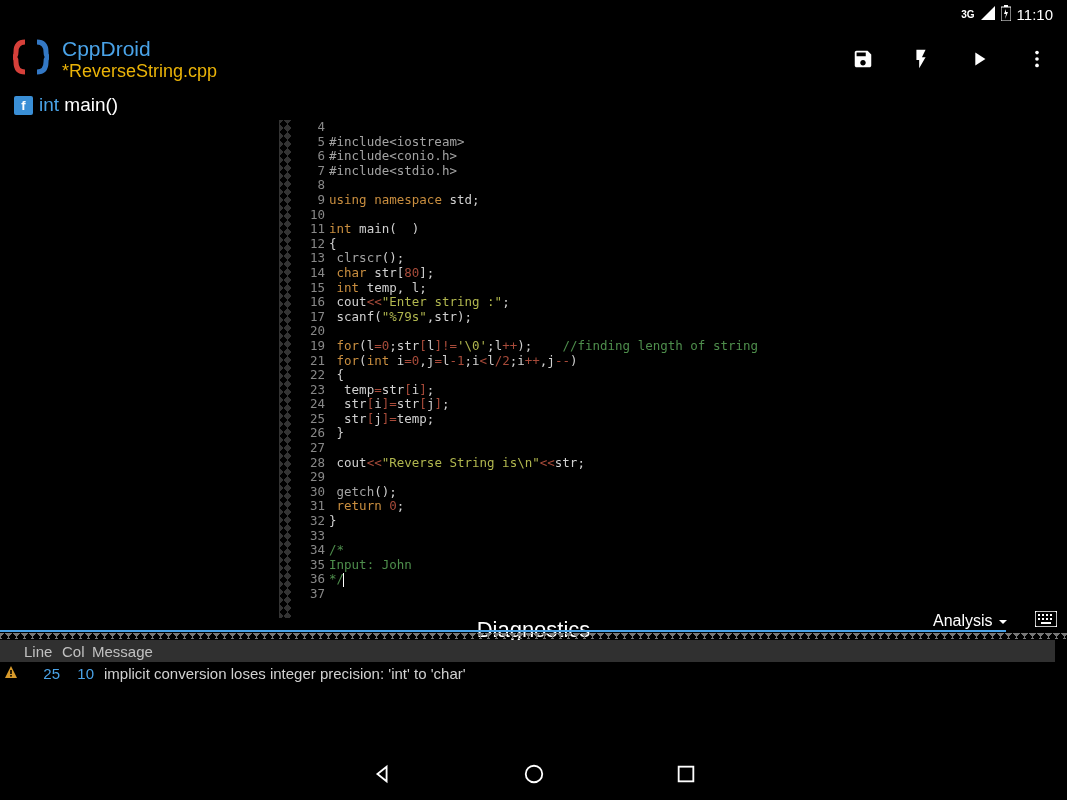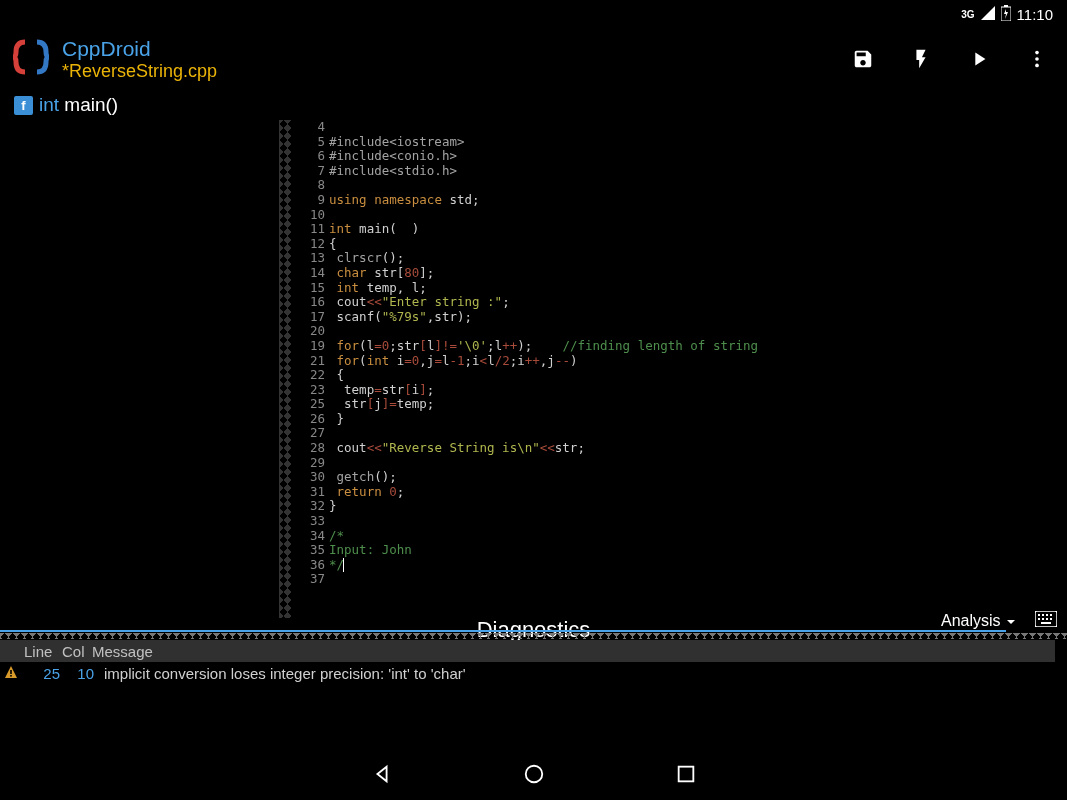--- a/index.html
+++ b/index.html
@@ -117,21 +117,21 @@
   left: -12px; right: -12px;
   bottom: -4px;
   height: 3px;
   background: #4aa3e8;
 }
 .tab-right {
   position: absolute;
   right: 10px;
   display: flex;
   align-items: center;
-  gap: 18px;
+  gap: 26px;
   font-size: 16px;
   margin-top: 14px;
 }
 .blue-line {
   position: absolute;
   top: 630px;
   left: 0;
   width: 1006px;
   height: 2px;
   background: #4aa3e8;
@@ -263,20 +263,21 @@
       <div class="code-line"><span class="lineno">13</span><span class="ct"><span> </span><span class="fn">clrscr</span><span>();</span></span></div>
       <div class="code-line"><span class="lineno">14</span><span class="ct"><span> </span><span class="kw">char</span><span> str[</span><span class="num">80</span><span>];</span></span></div>
       <div class="code-line"><span class="lineno">15</span><span class="ct"><span> </span><span class="kw">int</span><span> temp, l;</span></span></div>
       <div class="code-line"><span class="lineno">16</span><span class="ct"><span> cout</span><span class="op">&lt;&lt;</span><span class="str">"Enter string :"</span><span>;</span></span></div>
       <div class="code-line"><span class="lineno">17</span><span class="ct"><span> scanf(</span><span class="str">"%79s"</span><span>,str);</span></span></div>
       <div class="code-line"><span class="lineno">20</span><span class="ct"></span></div>
       <div class="code-line"><span class="lineno">19</span><span class="ct"><span> </span><span class="kw">for</span><span>(l</span><span class="op">=</span><span class="num">0</span><span>;str</span><span class="op">[</span><span>l</span><span class="op">]</span><span class="op">!=</span><span class="str">'\0'</span><span>;l</span><span class="op">++</span><span>);    </span><span class="cm">//finding length of string</span></span></div>
       <div class="code-line"><span class="lineno">21</span><span class="ct"><span> </span><span class="kw">for</span><span>(</span><span class="kw">int</span><span> i</span><span class="op">=</span><span class="num">0</span><span>,j</span><span class="op">=</span><span>l</span><span class="op">-</span><span class="num">1</span><span>;i</span><span class="op">&lt;</span><span>l</span><span class="op">/</span><span class="num">2</span><span>;i</span><span class="op">++</span><span>,j</span><span class="op">--</span><span>)</span></span></div>
       <div class="code-line"><span class="lineno">22</span><span class="ct"><span> {</span></span></div>
       <div class="code-line"><span class="lineno">23</span><span class="ct"><span>  temp</span><span class="op">=</span><span>str</span><span class="op">[</span><span>i</span><span class="op">]</span><span>;</span></span></div>
+      <div class="code-line"><span class="lineno">24</span><span class="ct"><span>  str</span><span class="op">[</span><span>i</span><span class="op">]</span><span class="op">=</span><span>str</span><span class="op">[</span><span>j</span><span class="op">]</span><span>;</span></span></div>
       <div class="code-line"><span class="lineno">25</span><span class="ct"><span>  str</span><span class="op">[</span><span>j</span><span class="op">]</span><span class="op">=</span><span>temp;</span></span></div>
       <div class="code-line"><span class="lineno">26</span><span class="ct"><span> }</span></span></div>
       <div class="code-line"><span class="lineno">27</span><span class="ct"></span></div>
       <div class="code-line"><span class="lineno">28</span><span class="ct"><span> cout</span><span class="op">&lt;&lt;</span><span class="str">"Reverse String is\n"</span><span class="op">&lt;&lt;</span><span>str;</span></span></div>
       <div class="code-line"><span class="lineno">29</span><span class="ct"></span></div>
       <div class="code-line"><span class="lineno">30</span><span class="ct"><span> </span><span class="fn">getch</span><span>();</span></span></div>
       <div class="code-line"><span class="lineno">31</span><span class="ct"><span> </span><span class="kw">return</span><span> </span><span class="num">0</span><span>;</span></span></div>
       <div class="code-line"><span class="lineno">32</span><span class="ct"><span>}</span></span></div>
       <div class="code-line"><span class="lineno">33</span><span class="ct"></span></div>
       <div class="code-line"><span class="lineno">34</span><span class="ct"><span class="cm">/*</span></span></div>

